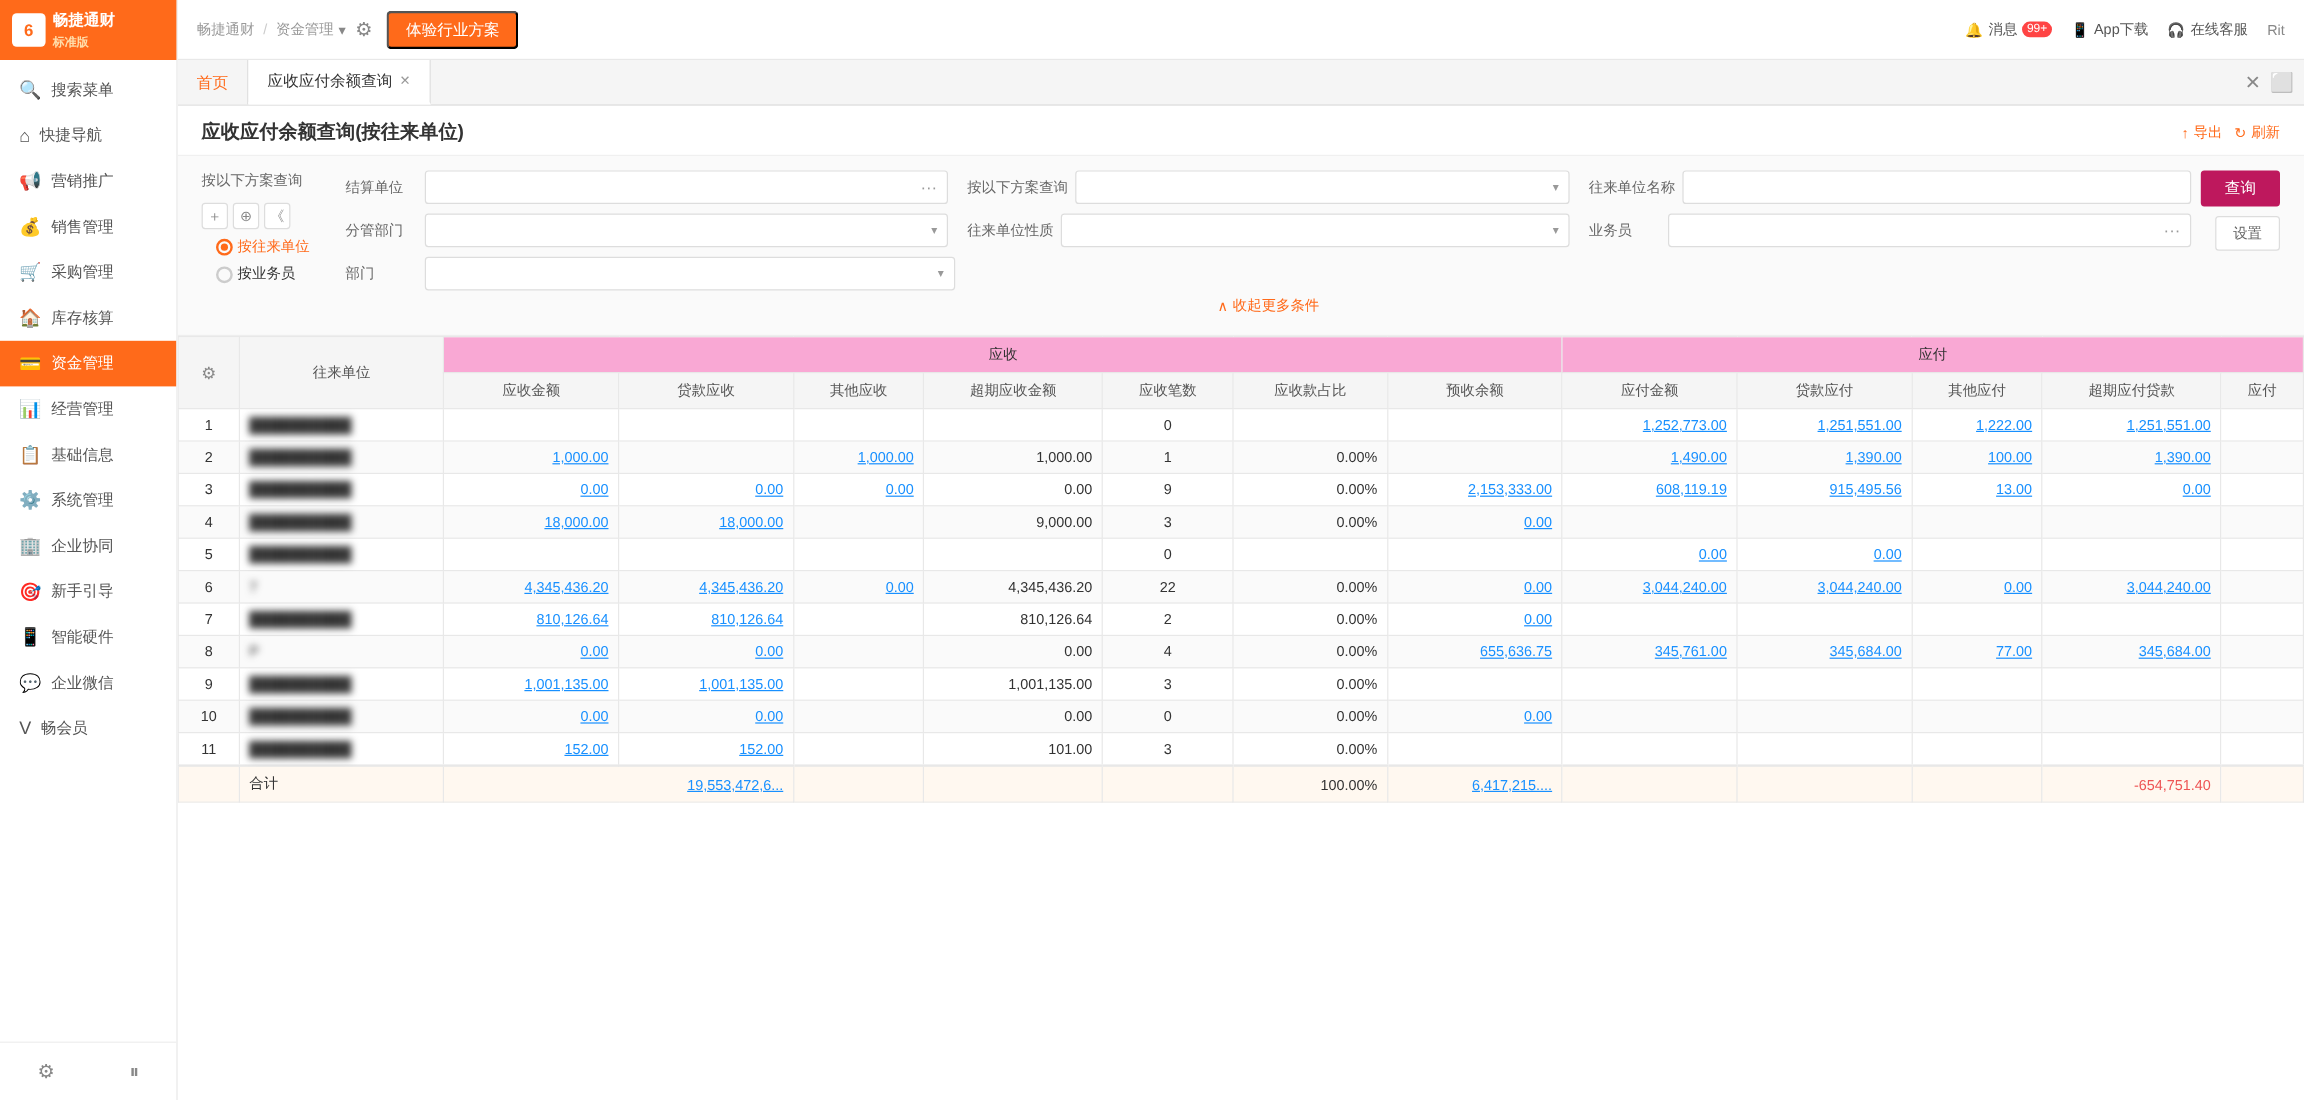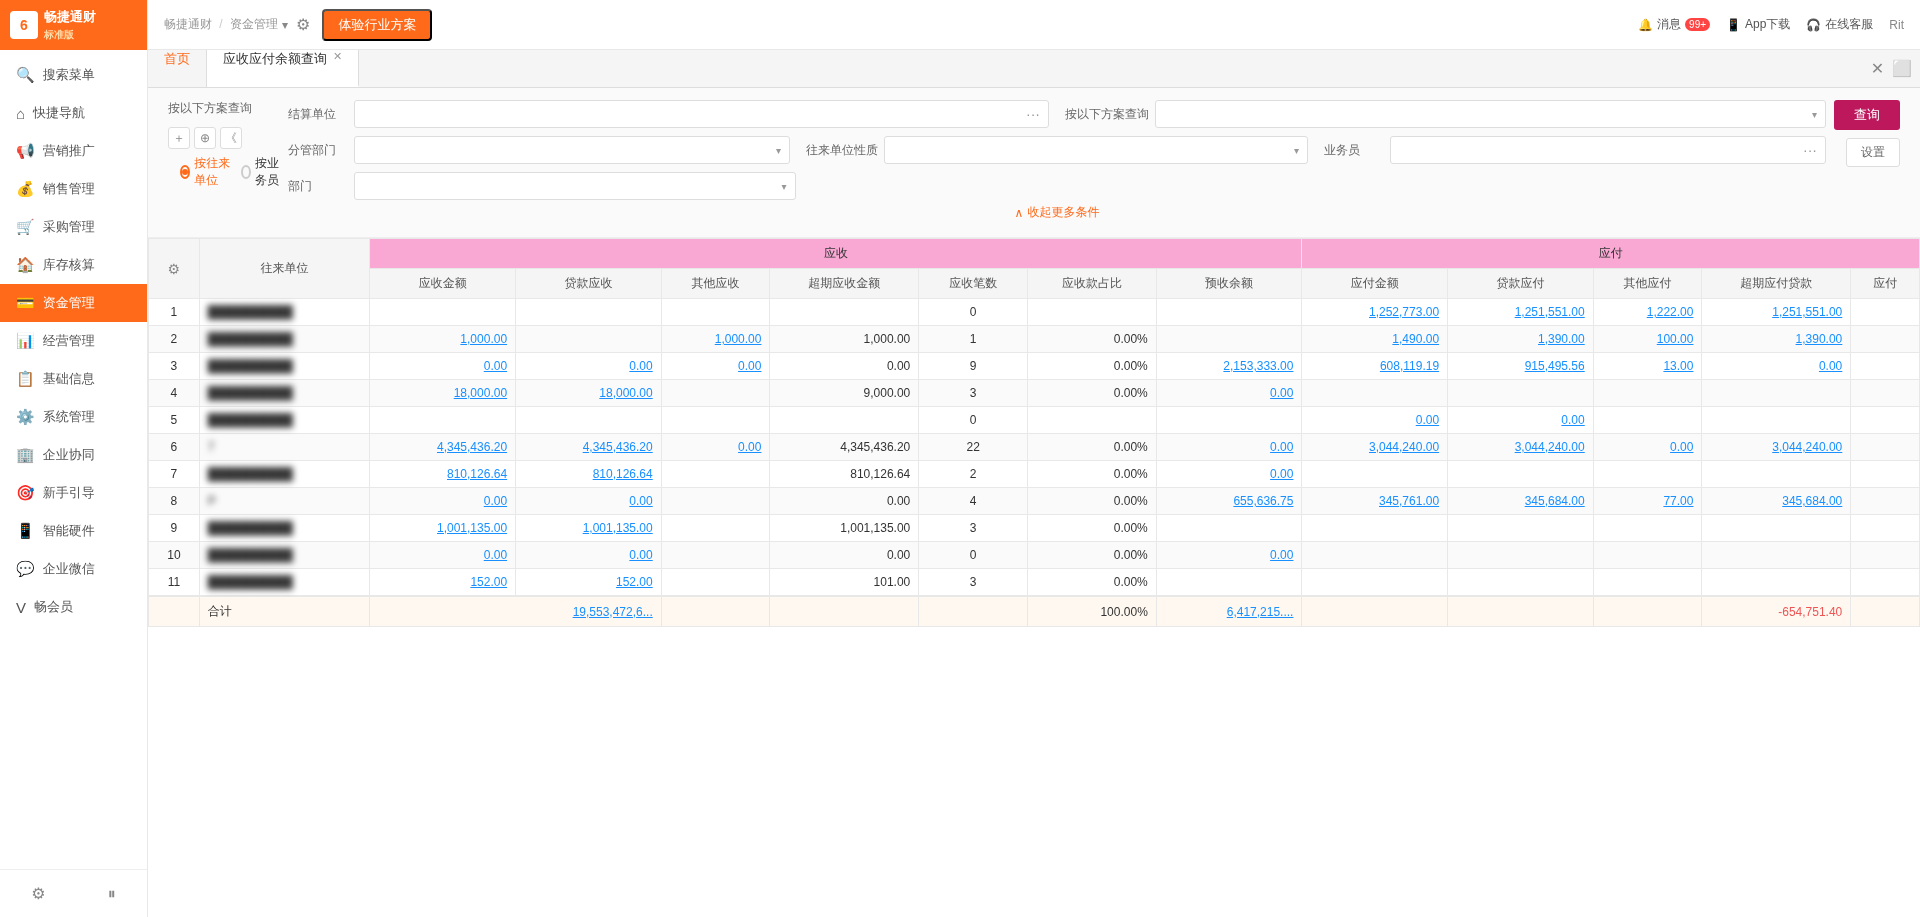--- a/index.html
+++ b/index.html
@@ -57,21 +57,21 @@
     }
     .topbar-user { color: #888; font-size: 12px; }
 
     
     .tabbar {
       position: fixed; top: 50px; left: 148px; right: 0; height: 38px;
       background: #f5f5f5; border-bottom: 1px solid #ddd;
       display: flex; align-items: stretch; z-index: 98;
     }
     .tab {
-      display: flex; align-items: flex-start; padding: 0 16px;
+      display: flex; align-items: center; padding: 0 16px;
       font-size: 13px; cursor: pointer; border-right: 1px solid #ddd;
       color: #555; background: #f5f5f5;
     }
     .tab.active { background: #fff; color: #333; border-bottom: 2px solid #fff; }
     .tab-home { color: #ff6a1a; }
     .tab-close { margin-left: 6px; color: #999; font-size: 11px; }
     .tabbar-right { margin-left: auto; display: flex; align-items: center; padding-right: 8px; gap: 8px; }
     .tabbar-right-btn { cursor: pointer; color: #888; font-size: 16px; }
 
     
@@ -94,21 +94,21 @@
 
     
     .filter-area { padding: 12px 20px; background: #fafafa; border-bottom: 1px solid #eee; }
     .filter-top { display: flex; align-items: center; margin-bottom: 10px; }
     .filter-label { font-size: 12px; color: #666; margin-right: 8px; }
     .filter-action-btn {
       width: 22px; height: 22px; border: 1px solid #ddd; border-radius: 3px;
       display: flex; align-items: center; justify-content: center;
       cursor: pointer; color: #888; font-size: 12px; background: #fff;
     }
-    .filter-scheme-options { display: flex; flex-direction: row; gap: 2px; margin-left: 8px; }
+    .filter-scheme-options { display: flex; flex-direction: column; gap: 2px; margin-left: 8px; }
     .scheme-option {
       display: flex; align-items: center; gap: 4px;
       font-size: 12px; cursor: pointer; padding: 2px 4px;
     }
     .scheme-option.active { color: #ff6a1a; }
     .filter-row { display: flex; align-items: center; gap: 16px; }
     .filter-field { display: flex; align-items: center; gap: 6px; flex: 1; }
     .filter-field-label { font-size: 12px; color: #666; white-space: nowrap; min-width: 60px; }
     .filter-input {
       flex: 1; height: 28px; border: 1px solid #ddd; border-radius: 3px;
@@ -287,20 +287,33 @@
     <span class="tab-close">✕</span>
   </div>
   <div class="tabbar-right">
     <span class="tabbar-right-btn">✕</span>
     <span class="tabbar-right-btn">⬜</span>
   </div>
 </div>
 
 <div class="main">
 
+  <div class="page-header">
+    <div class="page-title">应收应付余额查询(按往来单位)</div>
+    <div class="page-header-right">
+      <div class="header-btn">
+        <span>↑</span>
+        <span>导出</span>
+      </div>
+      <div class="header-btn">
+        <span>↻</span>
+        <span>刷新</span>
+      </div>
+    </div>
+  </div>
 
   <div class="filter-area">
     <div style="display:flex; gap:0;">
 
       <div style="width:120px; flex-shrink:0;">
         <div class="filter-top">
           <span class="filter-label">按以下方案查询</span>
         </div>
         <div style="display:flex; align-items:center; gap:4px; margin-bottom:4px;">
           <button class="filter-action-btn">＋</button>
@@ -330,20 +343,26 @@
               <div class="filter-input">
                 <span></span>
                 <span class="filter-input-dots">···</span>
               </div>
             </div>
             <div class="filter-field">
               <span class="filter-field-label">按以下方案查询</span>
               <div class="filter-input">
                 <span></span>
                 <span class="filter-input-chevron">▾</span>
+              </div>
+            </div>
+            <div class="filter-field">
+              <span class="filter-field-label">往来单位名称</span>
+              <div class="filter-input">
+                <span></span>
               </div>
             </div>
           </div>
 
           <div class="filter-row" style="margin-bottom:8px;">
             <div class="filter-field">
               <span class="filter-field-label">分管部门</span>
               <div class="filter-input">
                 <span></span>
                 <span class="filter-input-chevron">▾</span>

